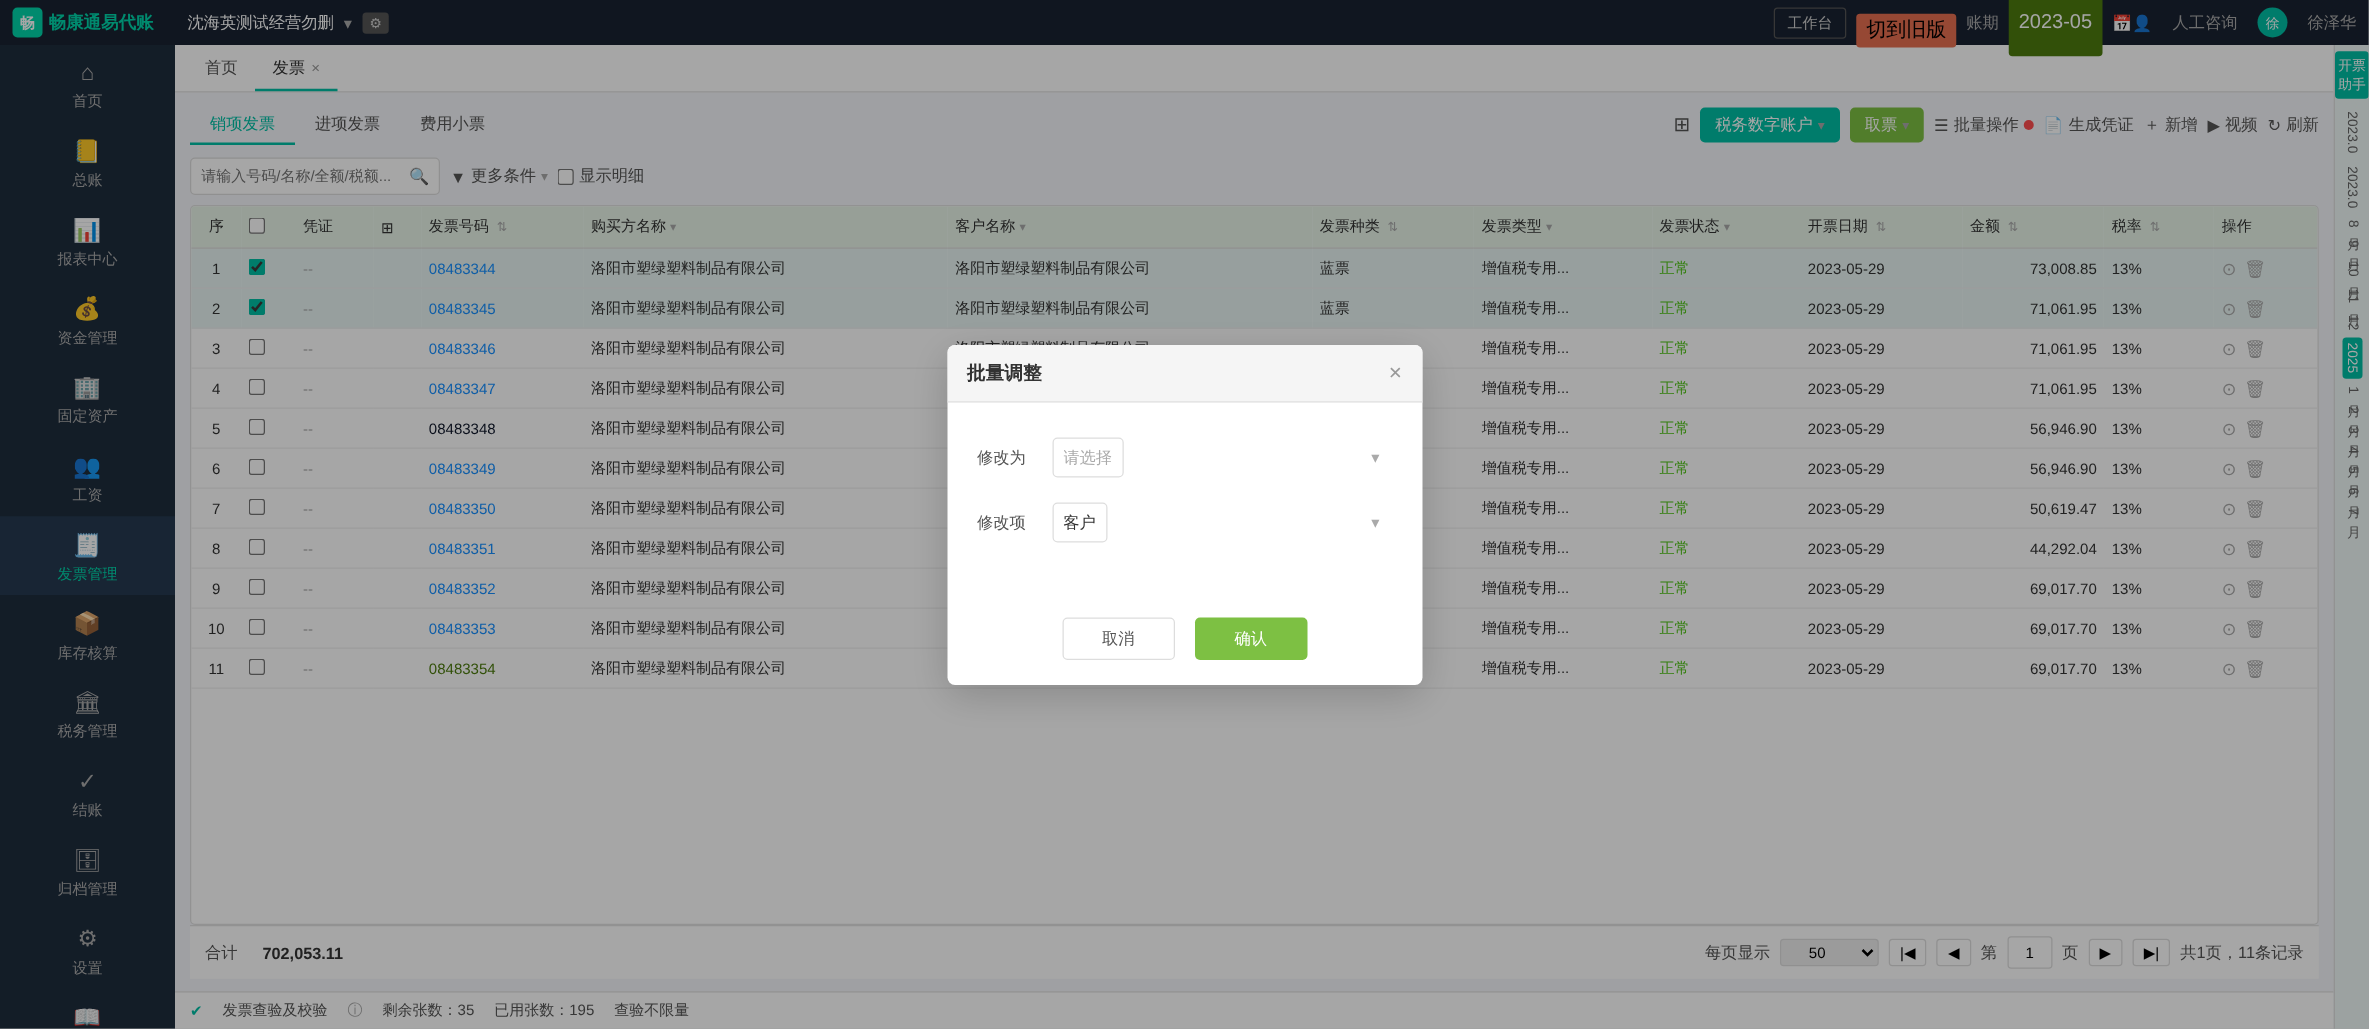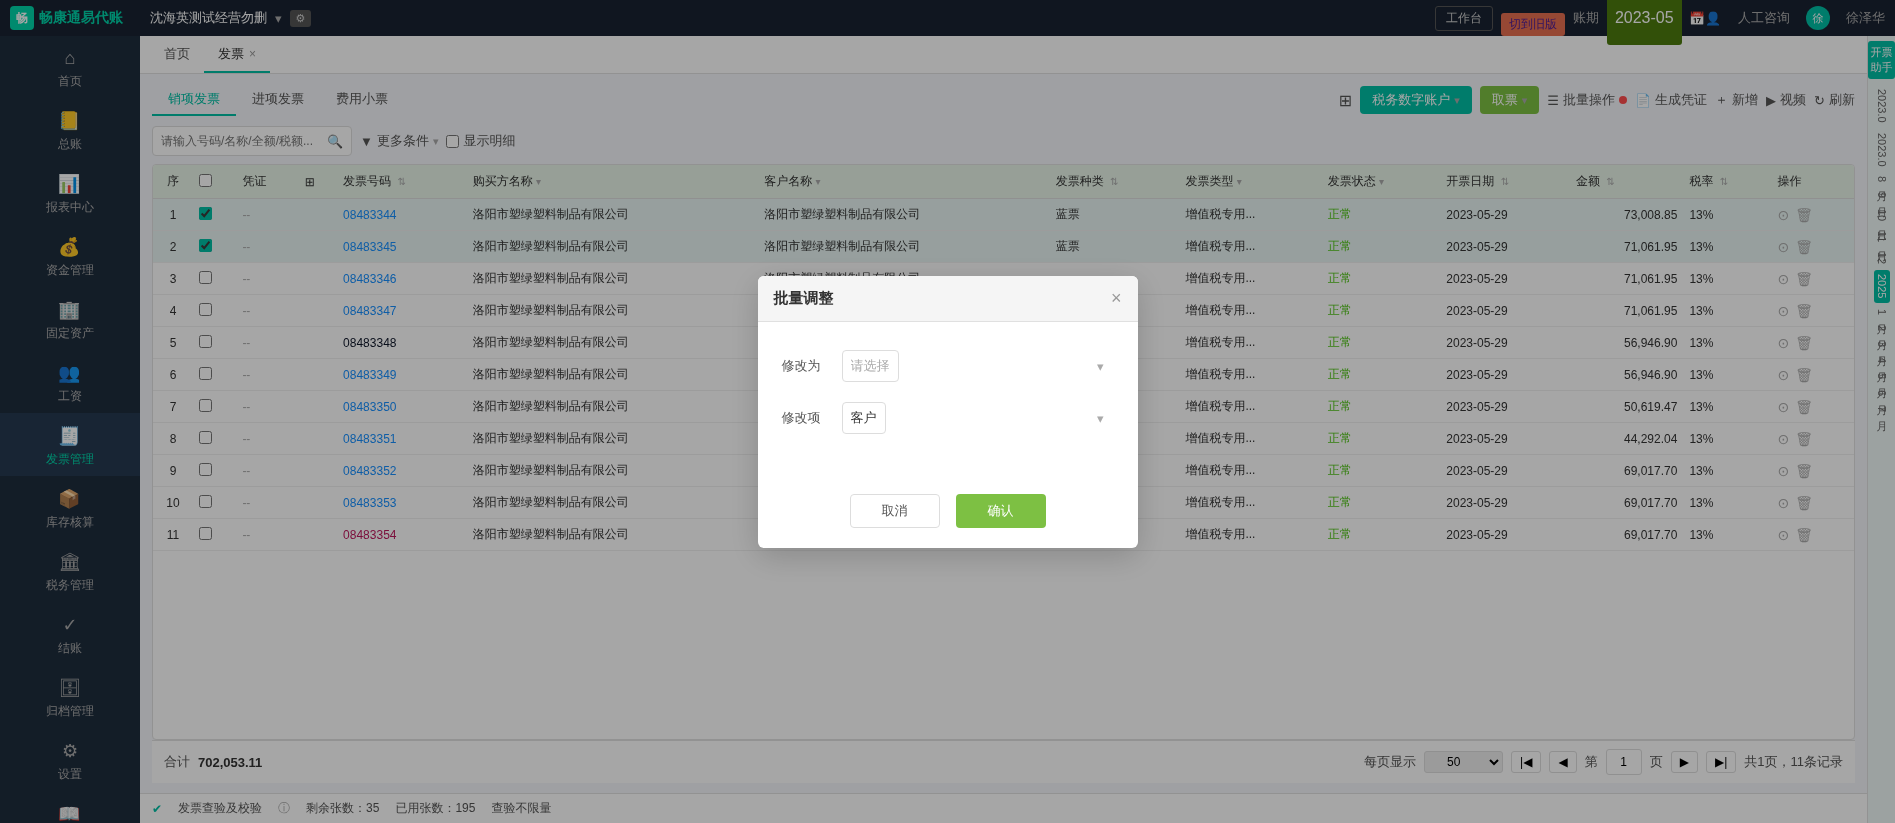--- a/index.html
+++ b/index.html
@@ -49,26 +49,26 @@
     }
     .period-badge {
       background: #4d7c0f;
       color: #fff;
       padding: 18px 8px;
       border-radius: 3px;
       font-size: 16px;
     }
     .cut-btn {
       background: #e76f51;
-      color: #4c1d95;
+      color: #000000;
       border: none;
       padding: 3px 8px;
       border-radius: 3px;
       cursor: pointer;
-      font-size: 12px;
+      font-size: 16px;
       margin-top: 12px;
     }
     .workbench-btn {
       background: transparent;
       color: #ccc;
       border: 1px solid #555;
       padding: 3px 10px;
       border-radius: 3px;
       cursor: pointer;
       font-size: 12px;
@@ -301,21 +301,21 @@
     .table-footer {
       display: flex;
       align-items: center;
       padding: 8px 12px;
       background: #fff;
       border-top: 1px solid #e0e0e0;
       font-size: 13px;
       color: #555;
     }
     .total-label { font-weight: 500; }
-    .total-amount { margin-left: 8px; font-weight: bold; color: #333; }
+    .total-amount { margin-left: 20px; font-weight: bold; color: #333; }
     .pagination {
       margin-left: auto;
       display: flex;
       align-items: center;
       gap: 8px;
     }
     .page-btn {
       background: none;
       border: 1px solid #ddd;
       padding: 3px 8px;
@@ -879,21 +879,21 @@
           <span class="action-icon">⊙</span>
           <span class="action-icon">🗑</span>
         </div>
       </td>
     </tr>
               <tr>
       <td class="num-cell">11</td>
       <td><input type="checkbox" style="accent-color: rgb(0, 191, 165);"></td>
       <td style="color:#aaa;">--</td>
       <td></td>
-      <td style="color:#be185d;cursor:pointer;">08483354</td>
+      <td style="color:#4d7c0f;cursor:pointer;">08483354</td>
       <td>洛阳市塑绿塑料制品有限公司</td>
       <td>洛阳市塑绿塑料制品有限公司</td>
       <td>蓝票</td>
       <td>增值税专用...</td>
       <td class="status-normal">正常</td>
       <td>2023-05-29</td>
       <td style="text-align:right;">69,017.70</td>
       <td>13%</td>
       <td>
         <div class="action-icons">

